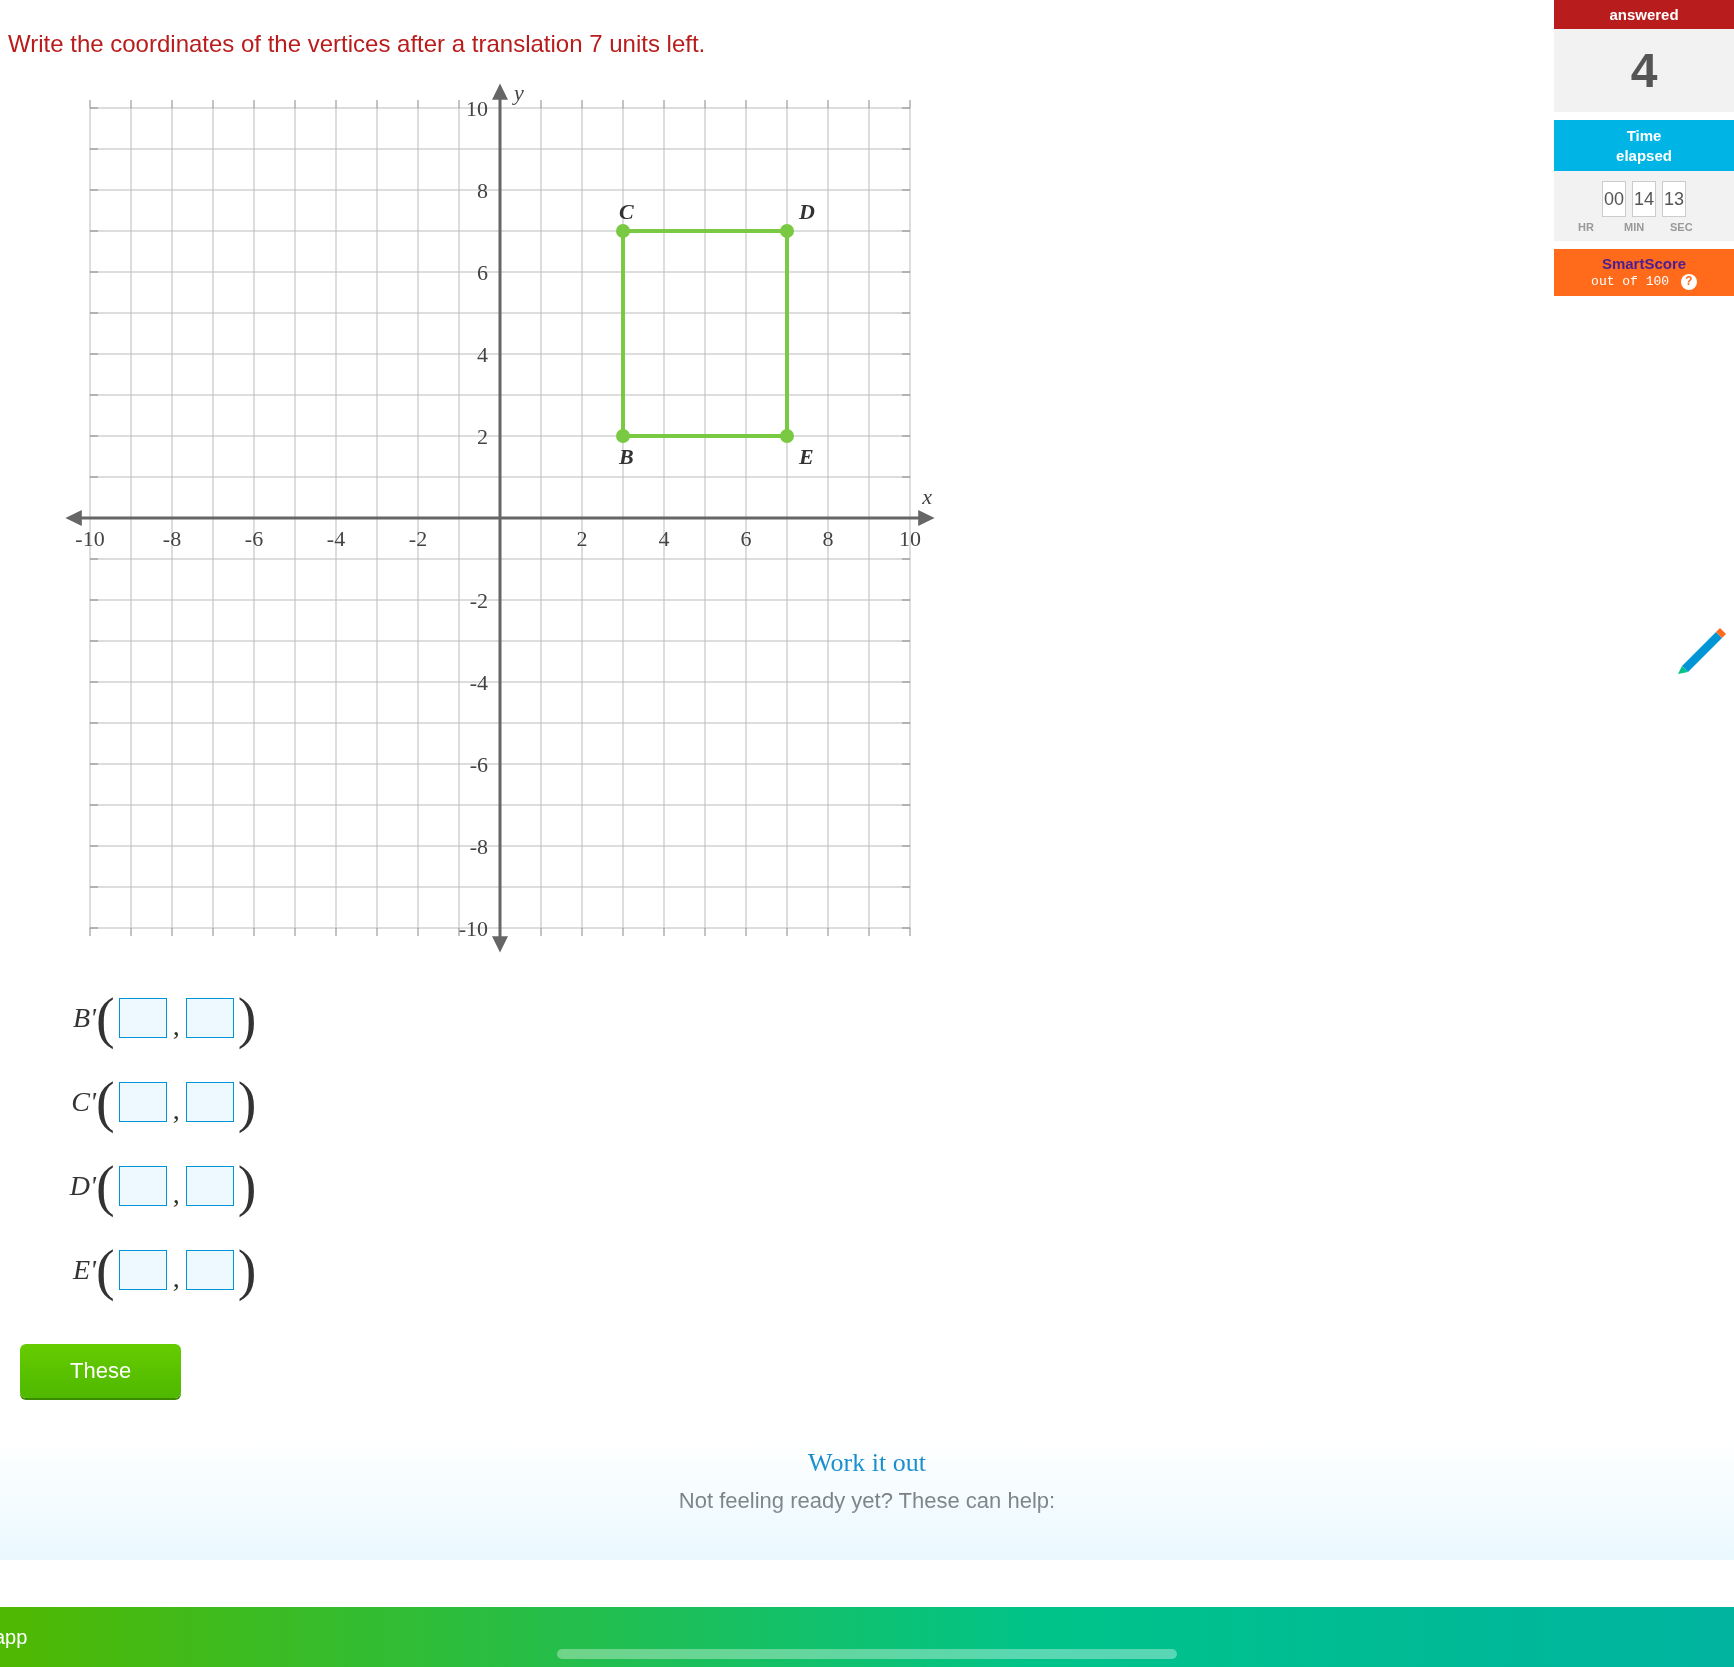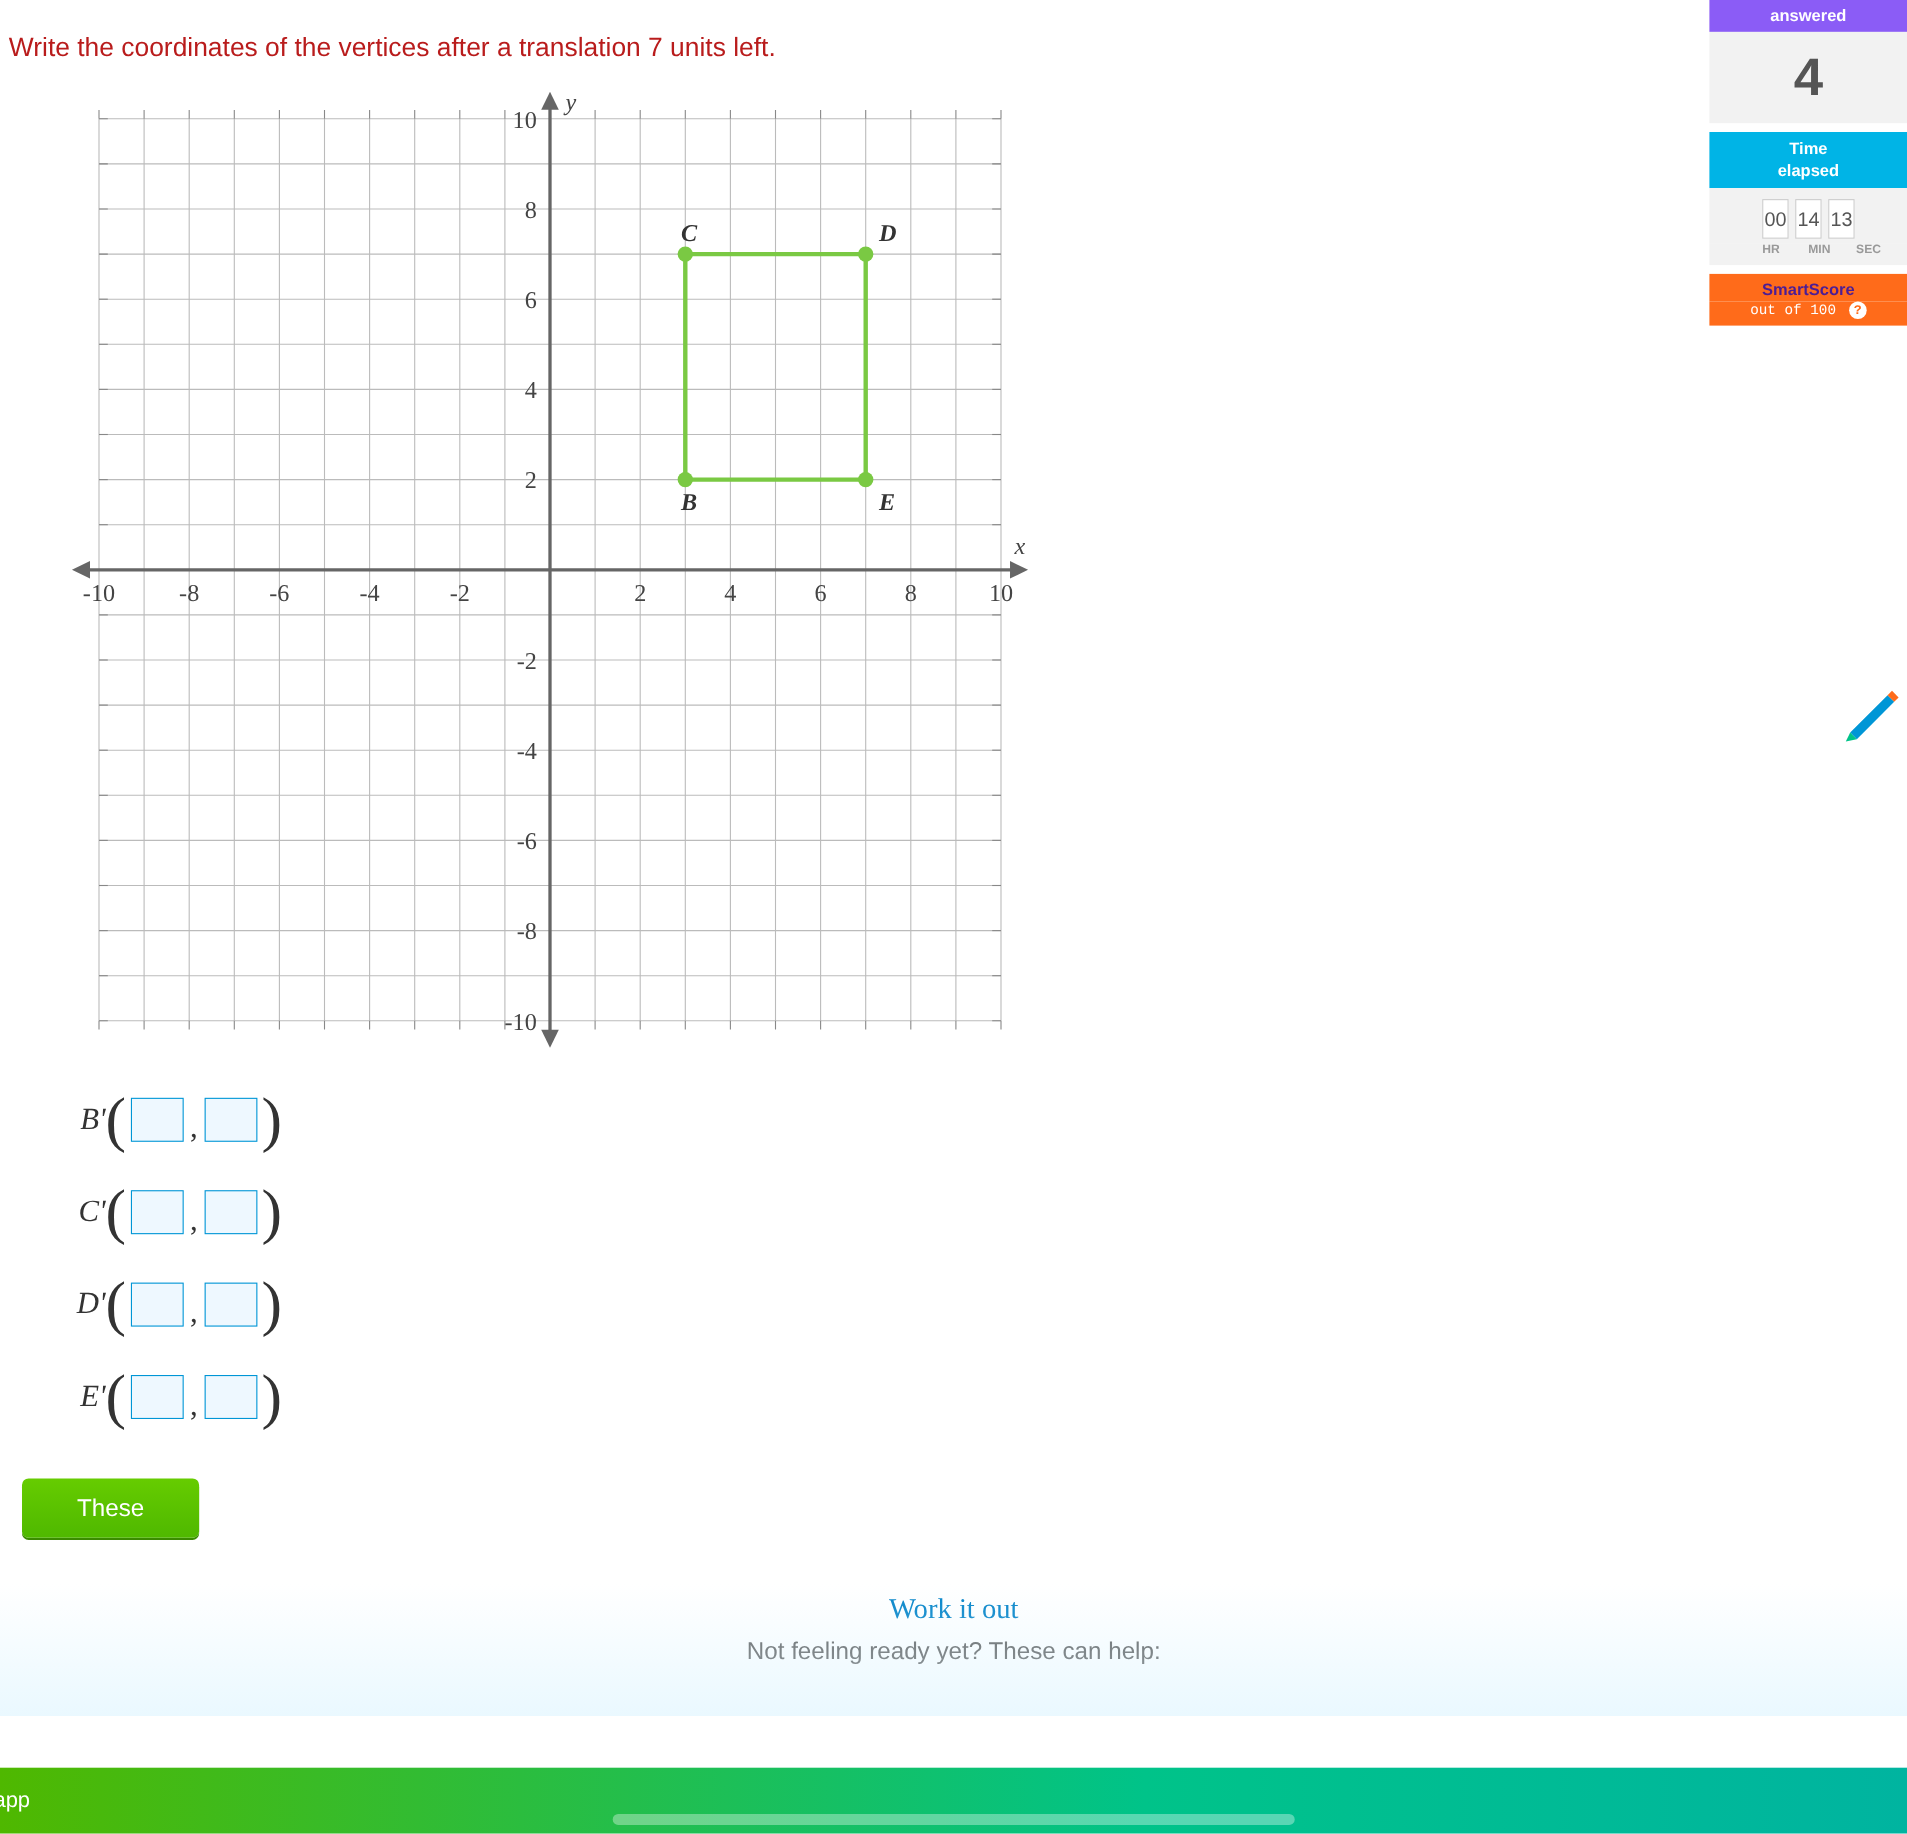--- a/index.html
+++ b/index.html
@@ -17,27 +17,27 @@
 .answer-row { display: flex; align-items: center; margin-bottom: 24px; height: 60px; }
 .answer-row .label { width: 36px; text-align: right; }
 .paren { font-size: 56px; font-weight: 300; font-style: normal; font-family: 'Times New Roman', serif; line-height: 0.8; color: #333; }
 .coord-input { width: 48px; height: 40px; border: 1px solid #0096d6; background: #eef8ff; margin: 0 4px; font-size: 20px; text-align: center; font-style: normal; }
 .comma { margin: 0 2px; font-style: normal; position: relative; top: 8px; }
 
 .submit-btn { display: inline-block; margin: 20px 0 0 20px; padding: 14px 50px; background: #4fb800; background: linear-gradient(#66cc00, #4fb800); color: #fff; font-size: 22px; border: none; border-radius: 6px; cursor: pointer; box-shadow: 0 2px 0 #3a8b00; }
 
 .sidebar { position: absolute; top: 0; right: 0; width: 180px; }
 .side-box { text-align: center; margin-bottom: 8px; }
-.questions-head { background: #8b5cf6; color: #fff; font-size: 15px; padding: 6px 18px; font-weight: bold; }
+.questions-head { background: #b91c1c; color: #fff; font-size: 15px; padding: 6px 18px; font-weight: bold; }
 .big-num { background: #f2f2f2; font-size: 48px; font-weight: bold; color: #555; padding: 14px 0; }
 .time-head { background: #00b4e6; color: #fff; font-size: 15px; padding: 6px 0; font-weight: bold; line-height: 1.3; }
 .time-row { display: flex; justify-content: center; gap: 6px; background: #f2f2f2; padding: 10px 6px 4px; }
 .time-cell { background: #fff; border: 1px solid #ccc; width: 24px; height: 36px; display: flex; align-items: center; justify-content: center; font-size: 18px; color: #555; }
 .time-labels { display: flex; justify-content: center; gap: 6px; background: #f2f2f2; padding: 0 6px 8px; font-size: 11px; color: #999; font-weight: bold; }
-.time-labels span { width: 40px; text-align: right; }
+.time-labels span { width: 40px; text-align: left; }
 .score-head { background: #ff6b1a; color: #4c1d95; font-size: 15px; padding: 6px 0 2px; font-weight: bold; }
 .score-sub { background: #ff6b1a; color: #fff; font-size: 13px; padding-bottom: 6px; font-family: Liberation Mono, monospace; }
 .score-sub .q { display:inline-block; width:16px; height:16px; border-radius:50%; background:#fff; color:#ff6b1a; font-size:12px; line-height:16px; font-weight:bold; margin-left:4px;}
 
 .pencil-wrap { position: absolute; top: 620px; right: 6px; }
 
 .work-it-out { text-align: center; margin-top: 50px; }
 .work-it-out .title { color: #0082c8; font-family: Georgia, serif; font-size: 26px; margin-bottom: 10px; }
 .work-it-out .sub { color: #555; font-size: 22px; }
 

